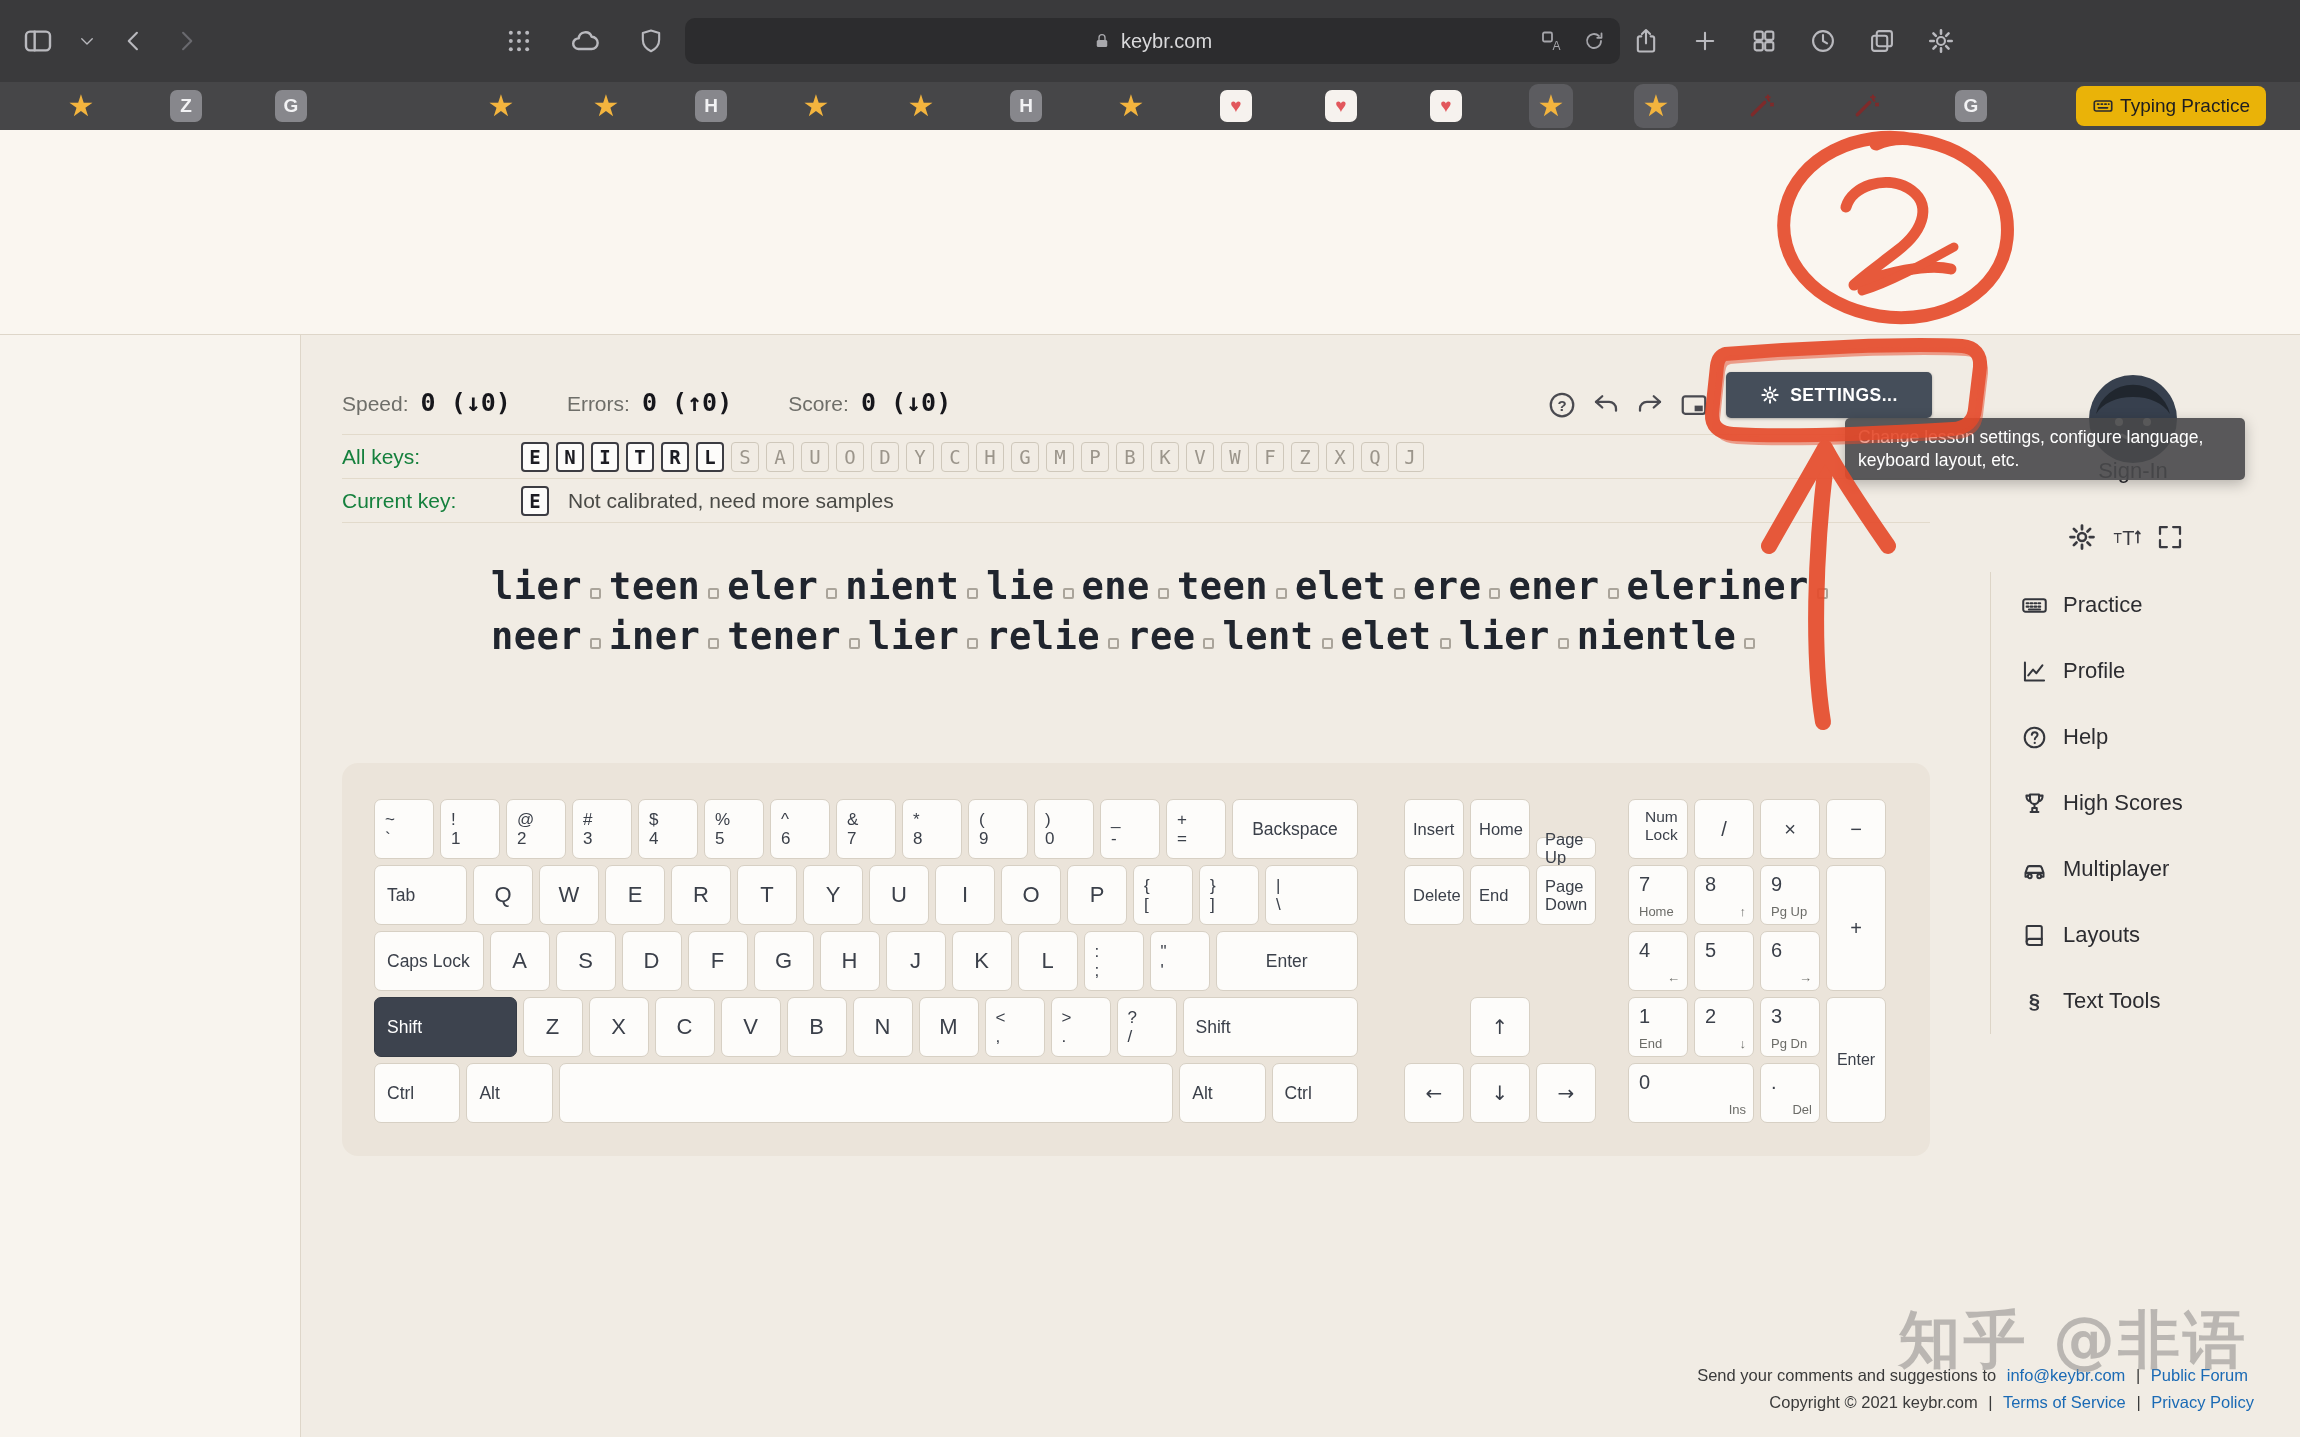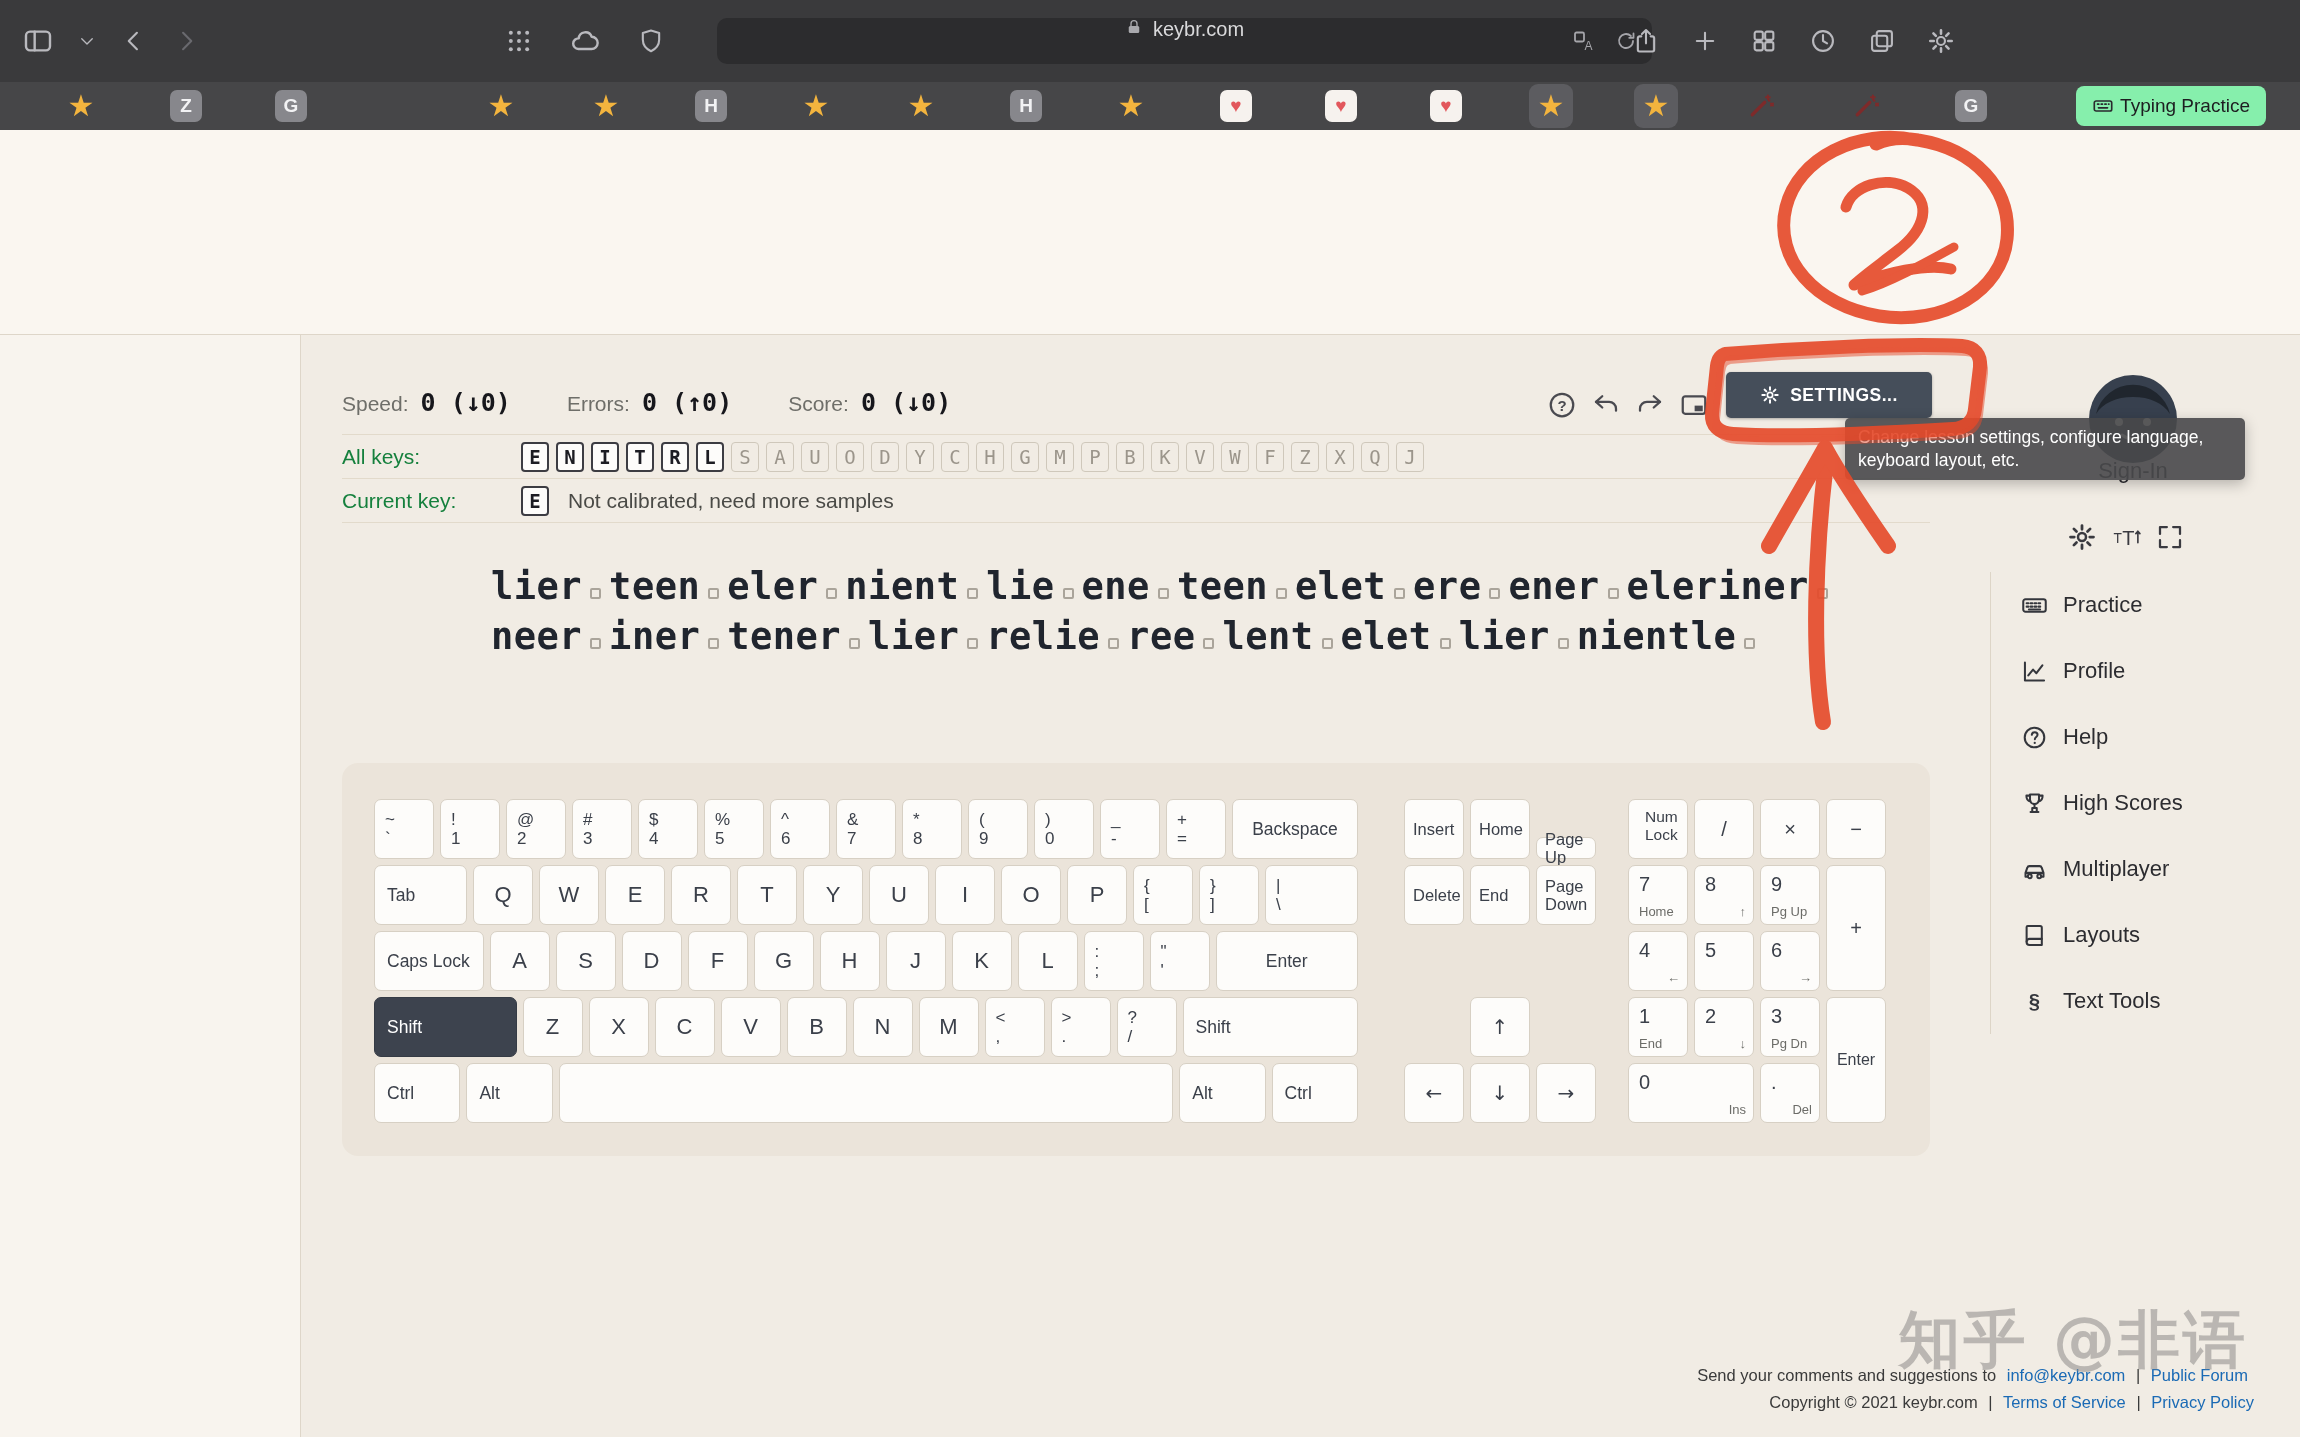--- a/index.html
+++ b/index.html
@@ -12,37 +12,37 @@
   .toolbar { position:absolute; left:0; top:0; width:2300px; height:82px; background:#3a3a3c; }
   .favbar  { position:absolute; left:0; top:82px; width:2300px; height:48px; background:#464648; }
   .cicon { display:inline-flex; width:28px; height:28px; color:#b9b9be; }
   .cicon svg { width:100%; height:100%; stroke:currentColor; fill:none; stroke-width:1.8; stroke-linecap:round; stroke-linejoin:round; }
   .cicon.dim { color:#69696e; }
   .chrome-left { position:absolute; left:22px; top:0; height:82px; display:flex; align-items:center; gap:24px; }
   .chrome-mid  { position:absolute; left:505px; top:0; height:82px; display:flex; align-items:center; gap:36px; }
   .chrome-right{ position:absolute; left:1632px; top:0; height:82px; display:flex; align-items:center; gap:31px; }
   .urlbar {
     position:absolute; left:685px; top:18px; width:935px; height:46px; background:#2c2c2e;
-    border-radius:10px; display:flex; align-items:flex-start; justify-content:center; gap:10px;
-    color:#d9d9db; font-size:20px;margin-left:32px;
+    border-radius:10px; display:flex; align-items:center; justify-content:center; gap:10px;
+    color:#d9d9db; font-size:20px;
   }
   .url-right { position:absolute; right:14px; top:50%; transform:translateY(-50%); display:flex; gap:18px; }
   .url-right .cicon { width:24px; height:24px; color:#a5a5aa; }
   
   .fav-list { position:absolute; left:59px; top:0; height:48px; display:flex; align-items:center; gap:61px; }
   .fav { width:44px; height:44px; display:flex; align-items:center; justify-content:center; border-radius:9px; flex:0 0 auto; }
   .fav.sel { background:#5c5c60; }
   .fav-star { font-size:30px; color:#f3b43e; line-height:1; }
   .fav-letter { width:32px; height:32px; border-radius:7px; background:#87878c; color:#f2f2f4; font-weight:bold; font-size:19px; display:flex; align-items:center; justify-content:center; }
   .fav-heart { width:32px; height:32px; border-radius:7px; background:#f6f2ee; color:#e2575c; font-size:19px; display:flex; align-items:center; justify-content:center; }
   .fav-wand { width:30px; height:30px; color:#7e2a2a; }
   .fav-wand svg { width:100%; height:100%; stroke:currentColor; fill:none; stroke-linecap:round; stroke-linejoin:round; }
   .fav-blank { width:32px; height:32px; border-radius:7px; background:transparent; }
   .tab-pill {
-    position:absolute; right:34px; top:4px; height:40px; background:#86efac; border-radius:8px;
+    position:absolute; right:34px; top:4px; height:40px; background:#eab308; border-radius:8px;
     display:flex; align-items:center; gap:6px; padding:0 16px; font-size:19px; color:#1d1d20; font-weight:500;
   }
   .tab-pill .cicon { width:22px; height:22px; color:#2a2a2e; }
   
   .page { position:absolute; left:0; top:130px; width:2300px; height:1307px; background:#f1ece4; }
   .band-top { position:absolute; left:0; top:0; width:2300px; height:204px; background:#faf6f0; }
   .strip-left { position:absolute; left:0; top:204px; width:300px; height:1103px; background:#f8f4ee; }
   .rule-h { position:absolute; left:0; top:204px; width:2300px; height:1px; background:#ded6c9; }
   .rule-v { position:absolute; left:300px; top:204px; width:1px; height:1103px; background:#ded6c9; }
   

